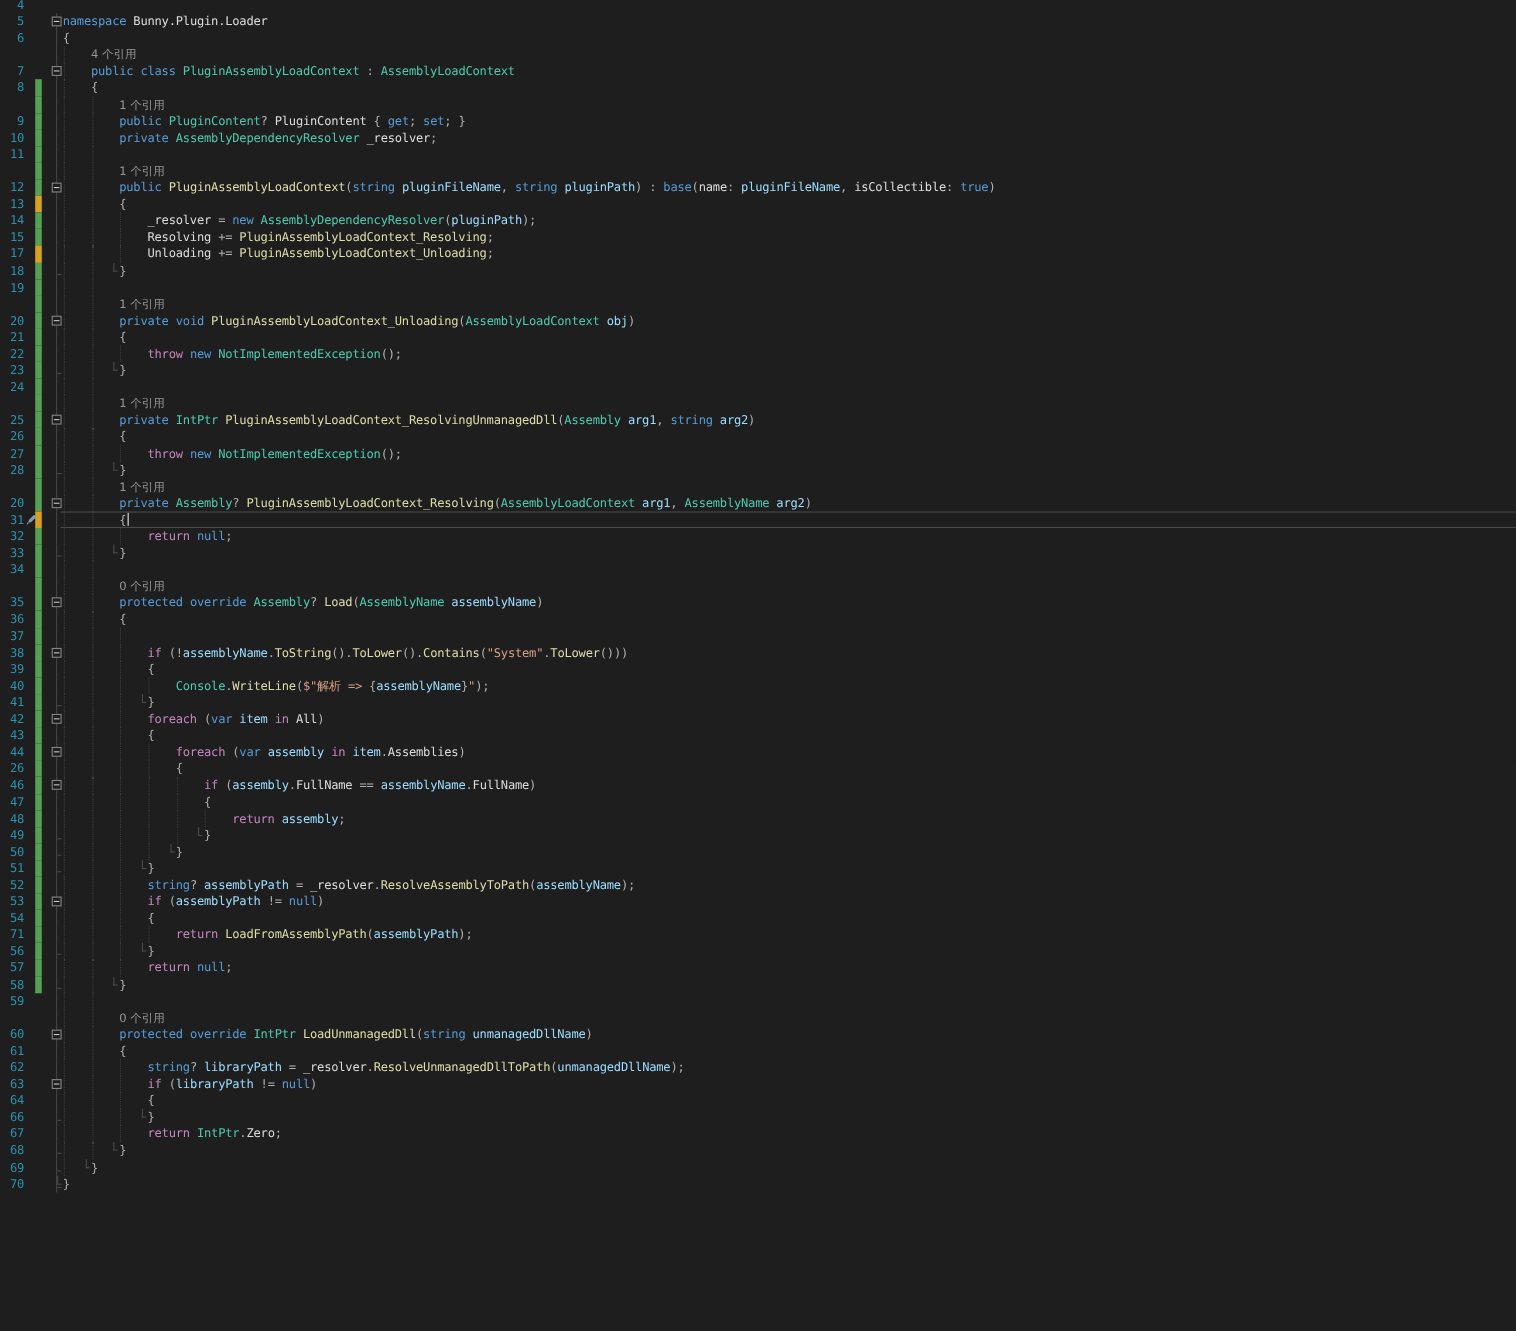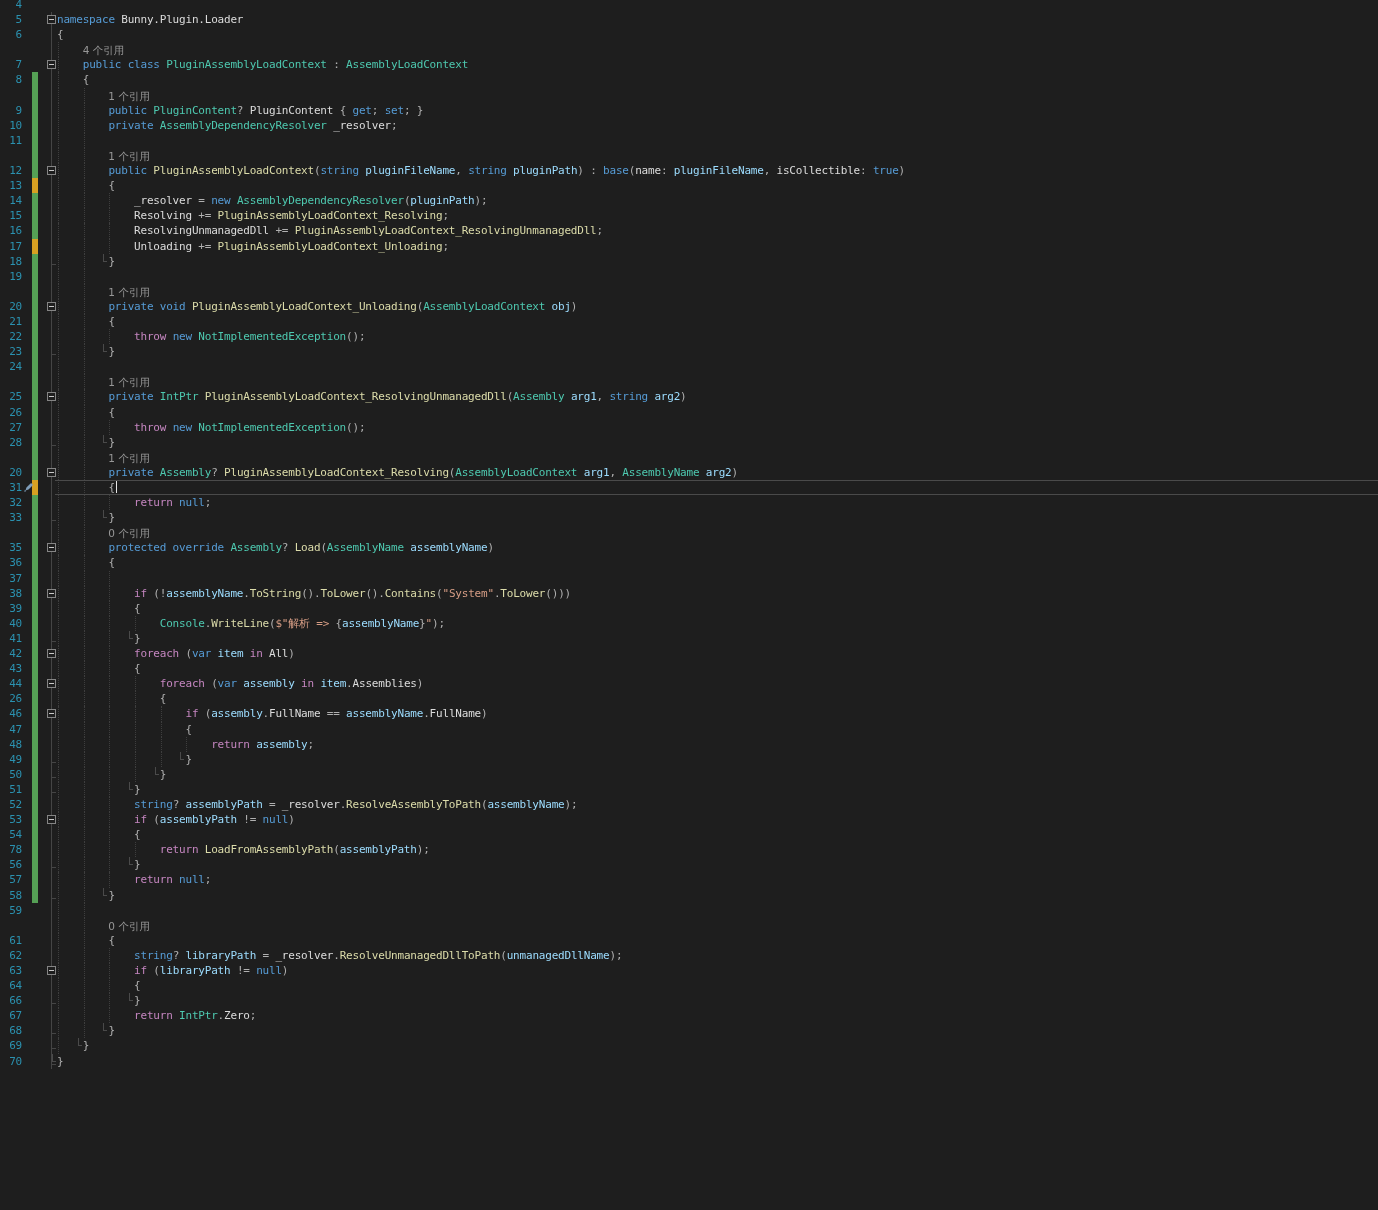--- a/index.html
+++ b/index.html
@@ -168,29 +168,20 @@
     <div class="row">
       <span class="ln">15</span>
       <div class="bar bg-g"></div>
       <div class="mline"></div>
       <div class="ig" style="left: 58px;"></div>
       <div class="ig" style="left: 83.68px;"></div>
       <div class="ig" style="left: 109.36px;"></div>
       <span class="code">            <span class="tk-i">Resolving</span><span class="tk-o"> += </span><span class="tk-m">PluginAssemblyLoadContext_Resolving</span><span class="tk-o">;</span></span>
     </div>
     <div class="row">
-      <span class="ln">16</span>
-      <div class="bar bg-g"></div>
-      <div class="mline"></div>
-      <div class="ig" style="left: 58px;"></div>
-      <div class="ig" style="left: 83.68px;"></div>
-      <div class="ig" style="left: 109.36px;"></div>
-      <span class="code">            <span class="tk-i">ResolvingUnmanagedDll</span><span class="tk-o"> += </span><span class="tk-m">PluginAssemblyLoadContext_ResolvingUnmanagedDll</span><span class="tk-o">;</span></span>
-    </div>
-    <div class="row">
       <span class="ln">17</span>
       <div class="bar bg-o"></div>
       <div class="mline"></div>
       <div class="ig" style="left: 58px;"></div>
       <div class="ig" style="left: 83.68px;"></div>
       <div class="ig" style="left: 109.36px;"></div>
       <span class="code">            <span class="tk-i">Unloading</span><span class="tk-o"> += </span><span class="tk-m">PluginAssemblyLoadContext_Unloading</span><span class="tk-o">;</span></span>
     </div>
     <div class="row">
       <span class="ln">18</span>
@@ -349,20 +340,27 @@
       <span class="ln">33</span>
       <div class="bar bg-g"></div>
       <div class="mline"></div>
       <div class="foot"></div>
       <div class="corner" style="left: 103.36px;"></div>
       <div class="ig" style="left: 58px;"></div>
       <div class="ig" style="left: 83.68px;"></div>
       <span class="code">        <span class="tk-o">}</span></span>
     </div>
     <div class="row">
+      <span class="ln">34</span>
+      <div class="bar bg-g"></div>
+      <div class="mline"></div>
+      <div class="ig" style="left: 58px;"></div>
+      <div class="ig" style="left: 83.68px;"></div>
+    </div>
+    <div class="row">
       <div class="bar bg-g"></div>
       <div class="mline"></div>
       <div class="ig" style="left: 58px;"></div>
       <div class="ig" style="left: 83.68px;"></div>
       <span class="lens" style="left: 108.36px;">0 个引用</span>
     </div>
     <div class="row">
       <span class="ln">35</span>
       <div class="bar bg-g"></div>
       <div class="mline"></div>
@@ -572,21 +570,21 @@
     <div class="row">
       <span class="ln">54</span>
       <div class="bar bg-g"></div>
       <div class="mline"></div>
       <div class="ig" style="left: 58px;"></div>
       <div class="ig" style="left: 83.68px;"></div>
       <div class="ig" style="left: 109.36px;"></div>
       <span class="code">            <span class="tk-o">{</span></span>
     </div>
     <div class="row">
-      <span class="ln">78</span>
+      <span class="ln">71</span>
       <div class="bar bg-g"></div>
       <div class="mline"></div>
       <div class="ig" style="left: 58px;"></div>
       <div class="ig" style="left: 83.68px;"></div>
       <div class="ig" style="left: 109.36px;"></div>
       <div class="ig" style="left: 135.04px;"></div>
       <span class="code">                <span class="tk-c">return </span><span class="tk-m">LoadFromAssemblyPath</span><span class="tk-o">(</span><span class="tk-p">assemblyPath</span><span class="tk-o">);</span></span>
     </div>
     <div class="row">
       <span class="ln">56</span>
@@ -622,20 +620,30 @@
       <span class="ln">59</span>
       <div class="mline"></div>
       <div class="ig" style="left: 58px;"></div>
       <div class="ig" style="left: 83.68px;"></div>
     </div>
     <div class="row">
       <div class="mline"></div>
       <div class="ig" style="left: 58px;"></div>
       <div class="ig" style="left: 83.68px;"></div>
       <span class="lens" style="left: 108.36px;">0 个引用</span>
+    </div>
+    <div class="row">
+      <span class="ln">60</span>
+      <div class="mline"></div>
+      <div class="cbox">
+        <i></i>
+      </div>
+      <div class="ig" style="left: 58px;"></div>
+      <div class="ig" style="left: 83.68px;"></div>
+      <span class="code">        <span class="tk-k">protected override </span><span class="tk-t">IntPtr </span><span class="tk-m">LoadUnmanagedDll</span><span class="tk-o">(</span><span class="tk-k">string </span><span class="tk-p">unmanagedDllName</span><span class="tk-o">)</span></span>
     </div>
     <div class="row">
       <span class="ln">61</span>
       <div class="mline"></div>
       <div class="ig" style="left: 58px;"></div>
       <div class="ig" style="left: 83.68px;"></div>
       <span class="code">        <span class="tk-o">{</span></span>
     </div>
     <div class="row">
       <span class="ln">62</span>

